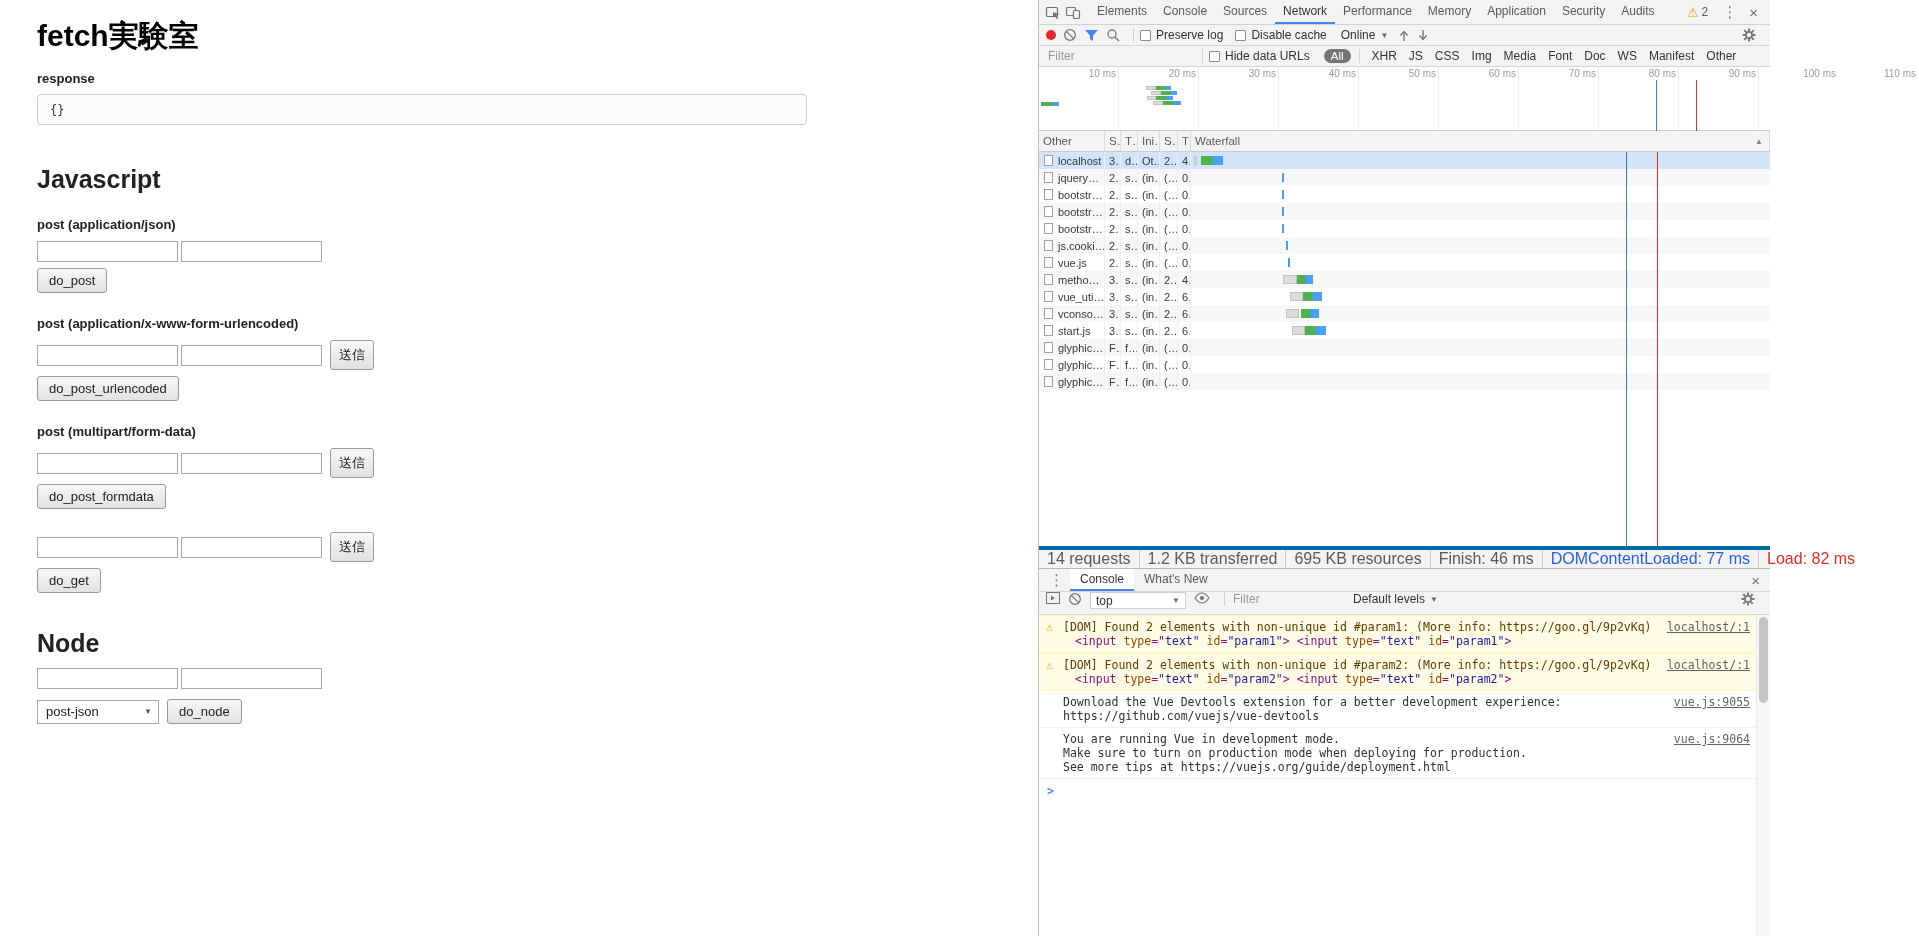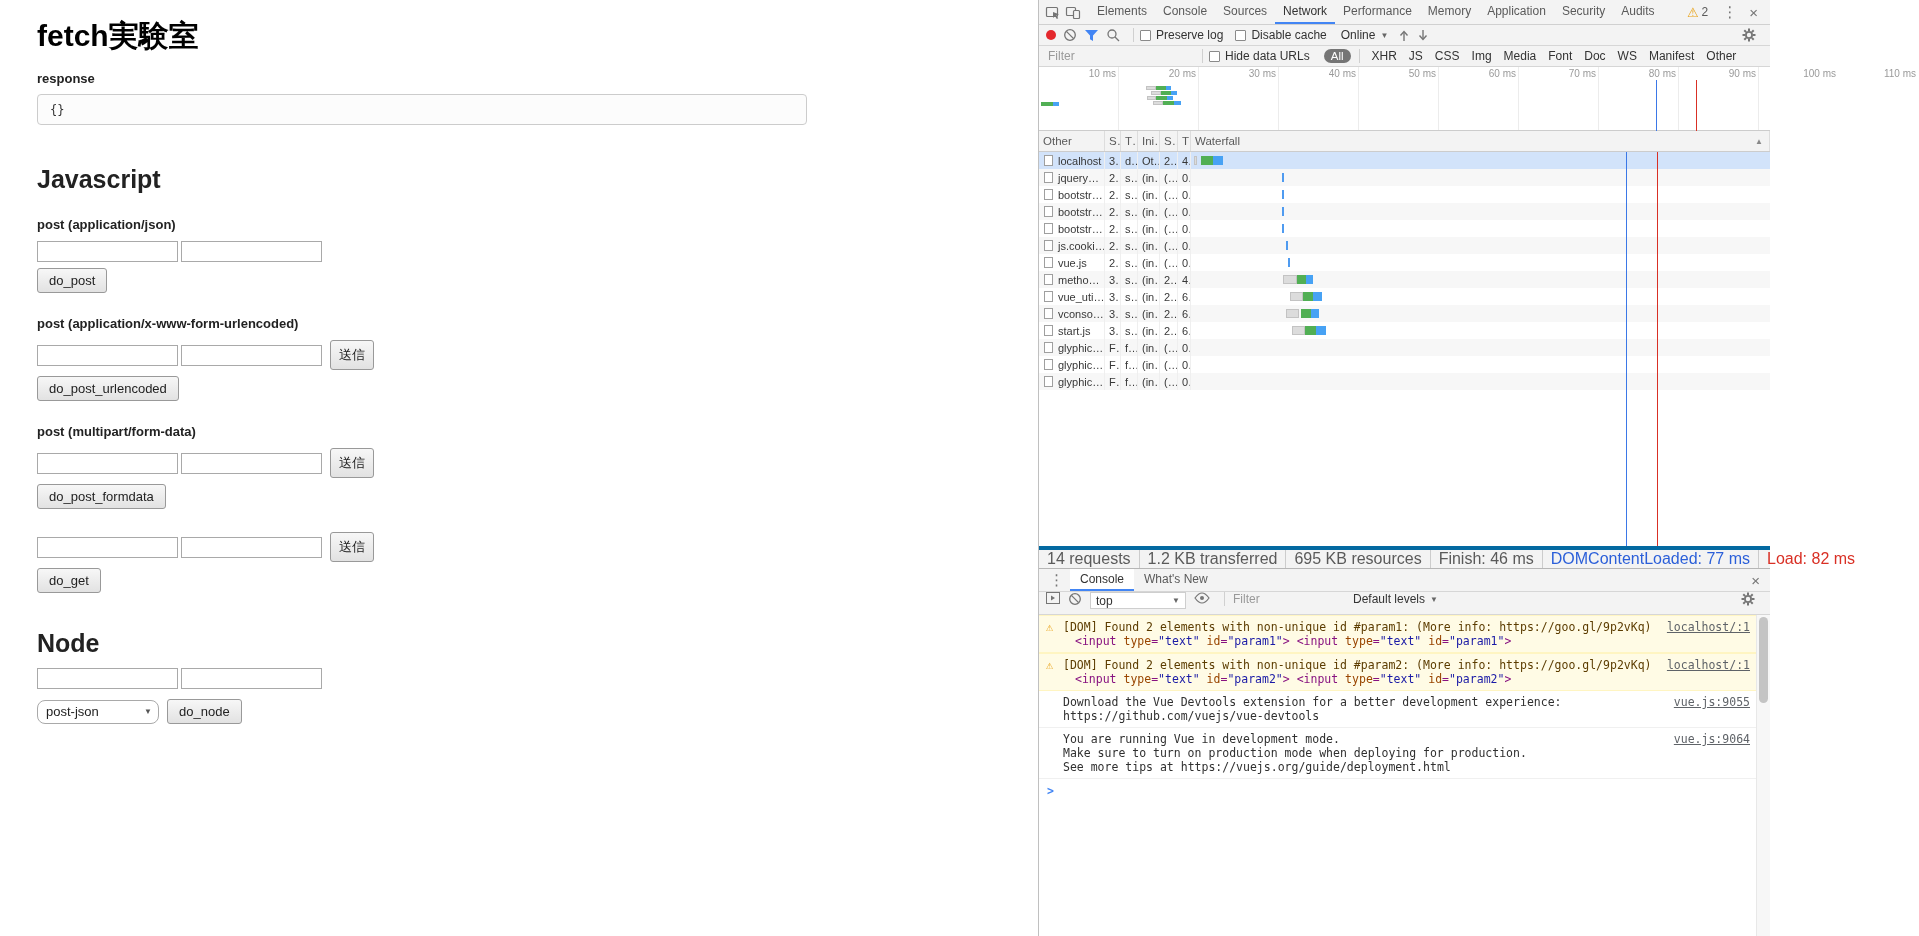--- a/index.html
+++ b/index.html
@@ -18,21 +18,21 @@
   .form-block{margin-top:23px}
   .form-label{font-size:13px;font-weight:700}
   .inputs-row{margin-top:9px;display:flex;align-items:center}
   .txt{width:141px;height:21px;border:1px solid #a9a9a9;background:#fff;font-size:13px;padding:0 4px;outline:none}
   .txt + .txt{margin-left:3px}
   .pbtn{background:linear-gradient(#f7f7f7,#e2e2e2);border:1px solid #999;border-radius:3px;
         font-family:"Liberation Sans",sans-serif;font-size:13px;color:#222;padding:4px 11px;cursor:pointer}
   .submit-btn{margin-left:8px;padding:5px 8px}
   .action-btn{margin-top:6px}
   .node-row{margin-top:10px;display:flex;align-items:center}
-  .pselect{width:122px;height:24px;border:1px solid #a9a9a9;border-radius:8px;background:#fff;
+  .pselect{width:122px;height:24px;border:1px solid #a9a9a9;border-radius:0;background:#fff;
            display:flex;align-items:center;justify-content:space-between;padding:0 6px 0 8px;font-size:13px;color:#222;cursor:pointer}
   .pselect .caret{font-size:8px;color:#555}
   .node-btn{margin-left:8px}
 
   
   .devtools{position:absolute;left:1038px;top:0;width:732px;height:936px;display:flex;flex-direction:column;
             background:#fff;border-left:1px solid #c0c0c0;font-size:12px;color:#5a5a5a}
   .icon{display:inline-flex;align-items:center;justify-content:center;cursor:pointer}
   .vsep{width:1px;height:14px;background:#d0d0d0;margin:0 6px;flex:none}
   .spacer{flex:1}

